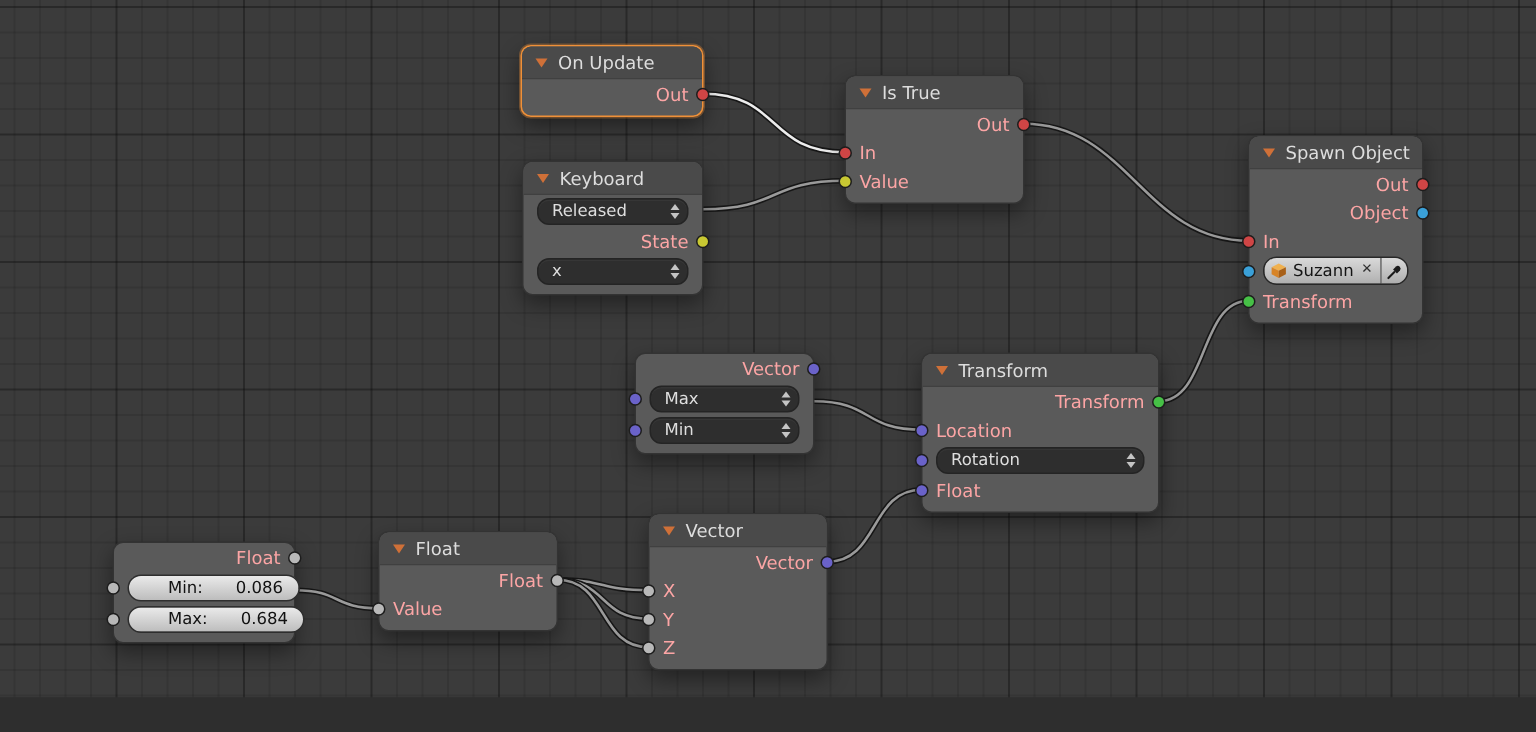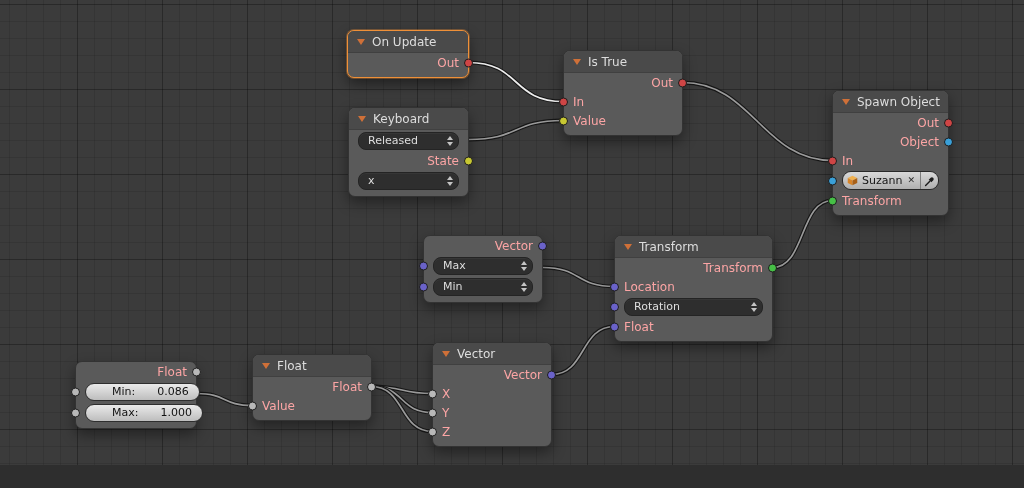--- a/index.html
+++ b/index.html
@@ -256,21 +256,21 @@
           <div class="row wrow">
             <div class="pill">
               <span class="flabel">Min:</span>
               <span class="fval">0.086</span>
             </div>
             <span class="socket sl" style="background: rgb(184, 184, 184);"></span>
           </div>
           <div class="row wrow">
             <div class="pill">
               <span class="flabel">Max:</span>
-              <span class="fval">1.000</span>
+              <span class="fval">0.684</span>
             </div>
             <span class="socket sl" style="background: rgb(184, 184, 184);"></span>
           </div>
         </div>
       </div>
       <div class="node" style="left: 252px; top: 354px; width: 118px;">
         <div class="hdr">
           <span class="tri"></span>
           <span class="ttl">Float</span>
         </div>

